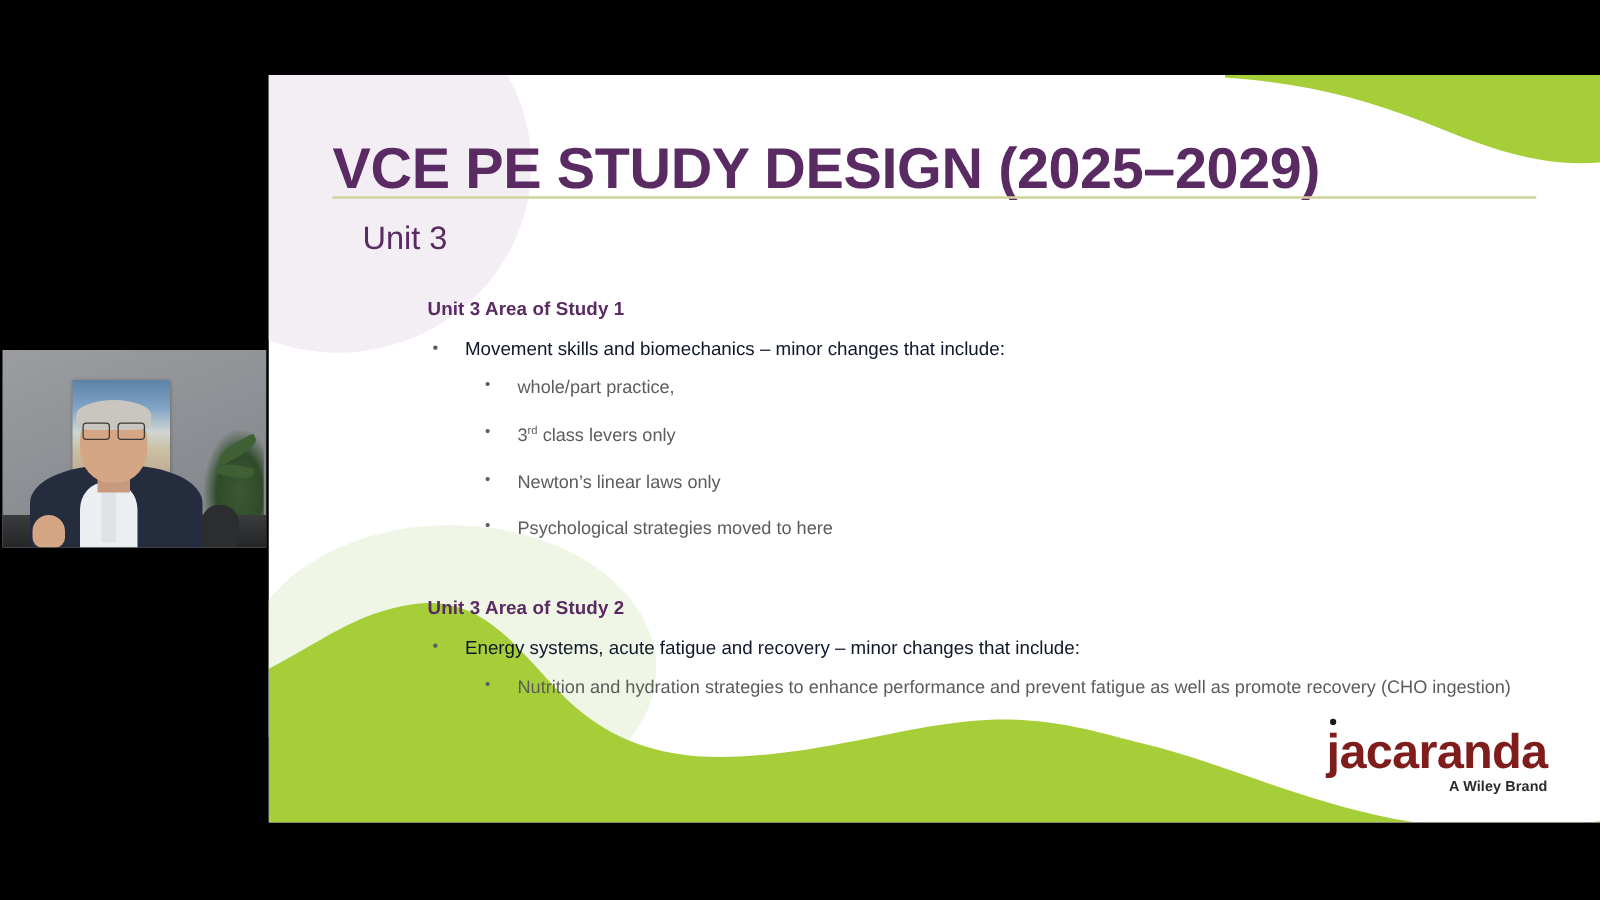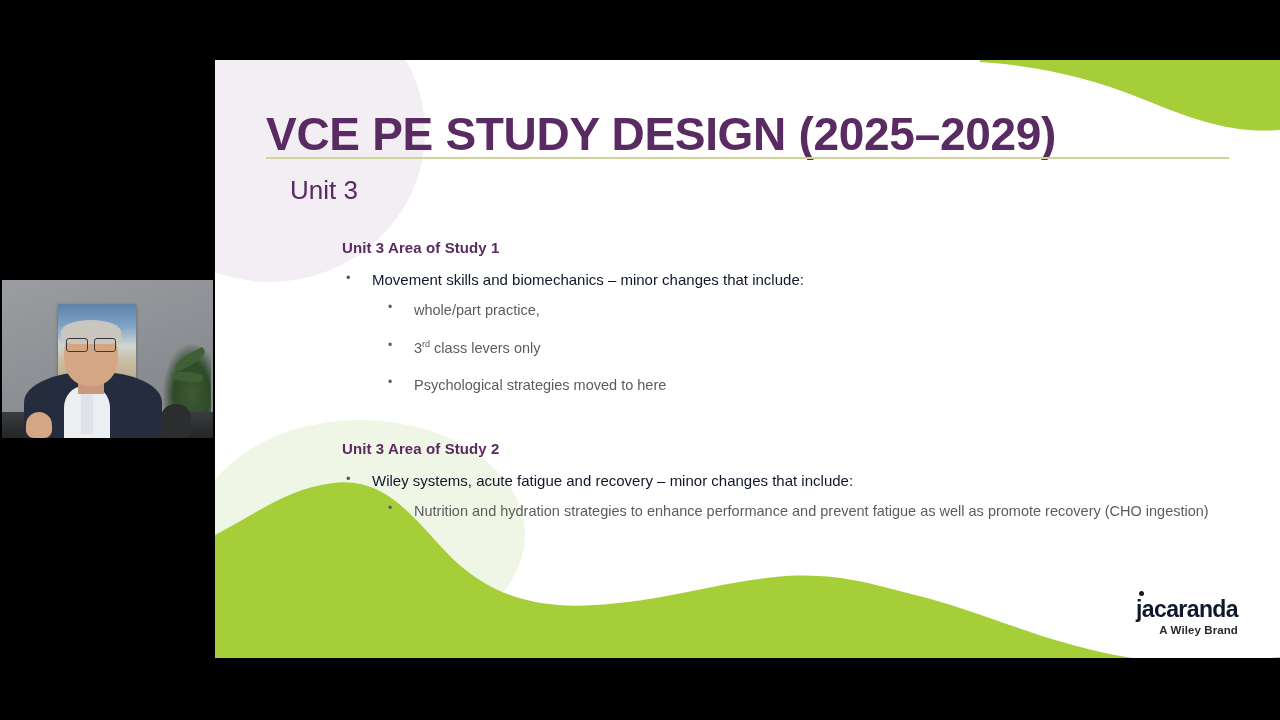--- a/index.html
+++ b/index.html
@@ -135,21 +135,21 @@
   }
   .bullet-l2.tight { margin-bottom: 18px; }
   sup { font-size: .62em; vertical-align: super; }
 
   .gap { height: 28px; }
 
   
   .logo { position: absolute; right: 42px; bottom: 22px; text-align: right; }
   .logo-word {
     position: relative; display: inline-block;
-    font-size: 23px; font-weight: 700; color: #0f172a;
+    font-size: 39px; font-weight: 700; color: #7f1d1d;
     letter-spacing: -.6px; line-height: 1;
   }
   .logo-dot {
     position: absolute; left: 3px; top: -7px;
     width: 5px; height: 5px; border-radius: 50%; background: #1a1a1a;
   }
   .logo-tag {
     font-size: 11.5px; font-weight: 700; color: #2b2b2b;
     letter-spacing: .1px; margin-top: 3px;
   }
@@ -194,29 +194,30 @@
     <div class="slide-subtitle">Unit 3</div>
 
     <div class="body-area">
 
       <div class="section">
         <div class="section-head">Unit 3 Area of Study 1</div>
         <div class="bullet-l1">Movement skills and biomechanics – minor changes that include:</div>
         <div class="sub-list">
           <div class="bullet-l2">whole/part practice,</div>
           <div class="bullet-l2"><span>3</span><sup>rd</sup><span> class levers only</span></div>
+          <div class="bullet-l2">Newton’s linear laws only</div>
           <div class="bullet-l2">Psychological strategies moved to here</div>
         </div>
       </div>
 
       <div class="gap"></div>
 
       <div class="section">
         <div class="section-head">Unit 3 Area of Study 2</div>
-        <div class="bullet-l1">Wiley systems, acute fatigue and recovery – minor changes that include:</div>
+        <div class="bullet-l1">Energy systems, acute fatigue and recovery – minor changes that include:</div>
         <div class="sub-list">
           <div class="bullet-l2 tight">Nutrition and hydration strategies to enhance performance and prevent fatigue as well as promote recovery (CHO ingestion)</div>
         </div>
       </div>
 
     </div>
 
     <div class="logo">
       <div class="logo-word">jacaranda<span class="logo-dot"></span></div>
       <div class="logo-tag">A Wiley Brand</div>

